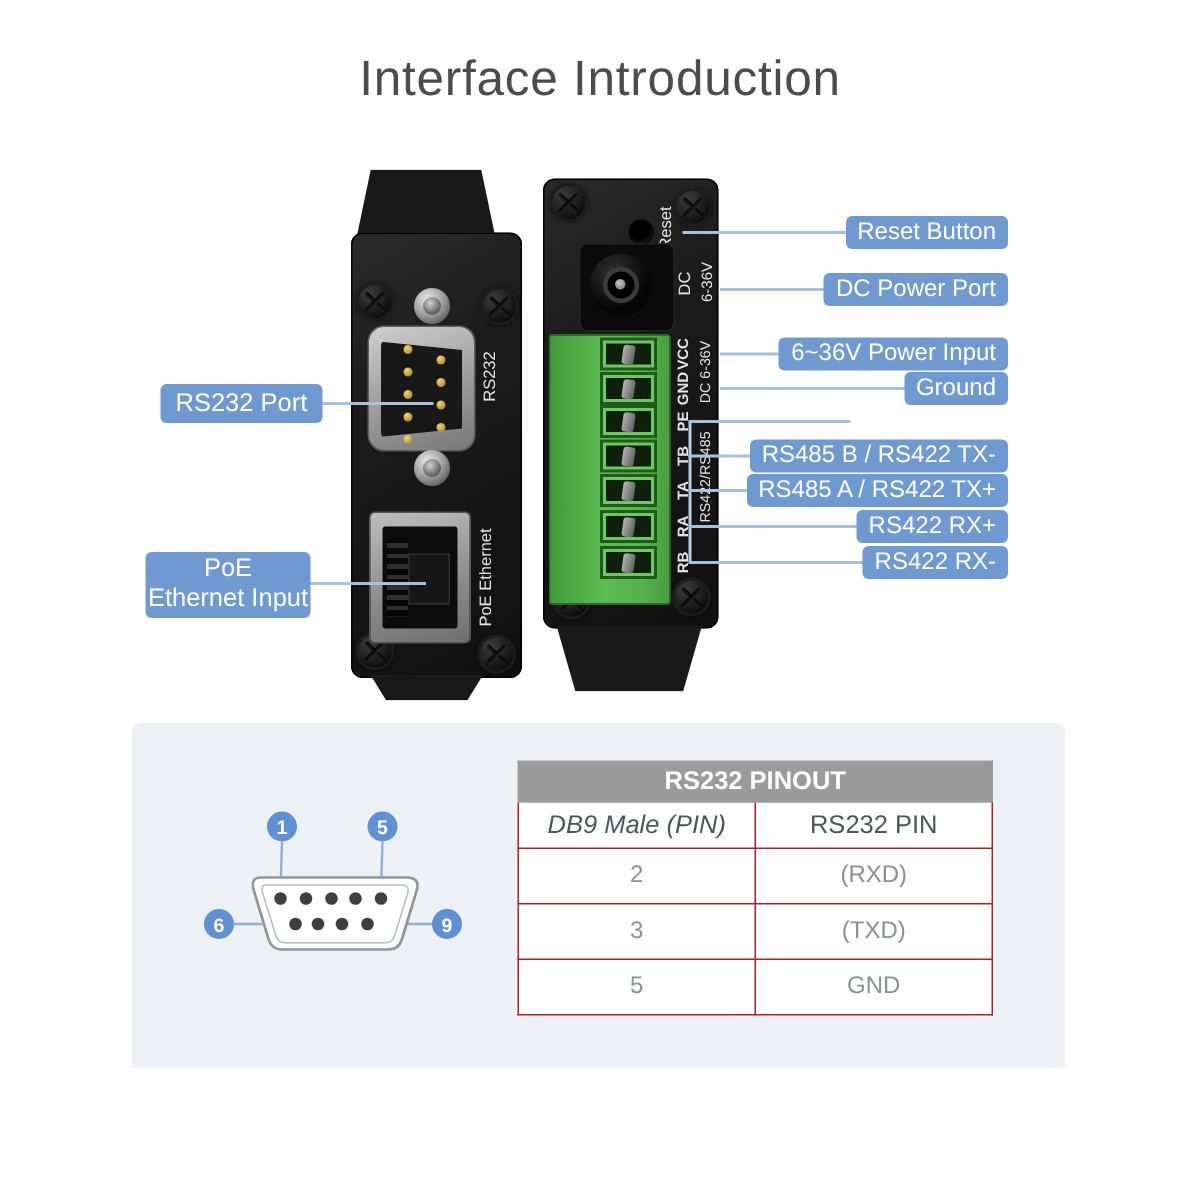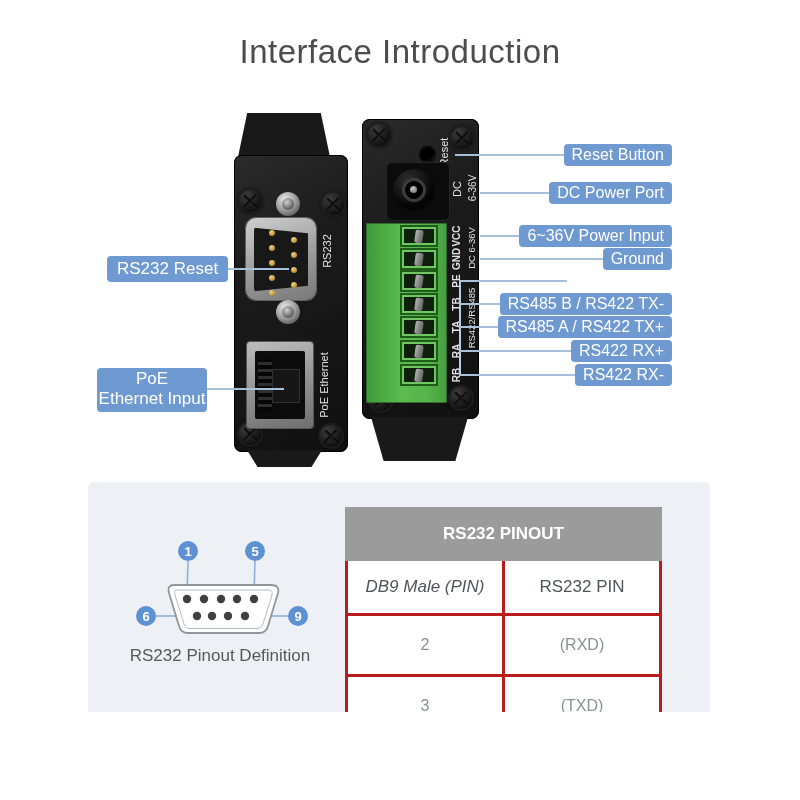--- a/index.html
+++ b/index.html
@@ -76,21 +76,21 @@
   .lbl-big{position:absolute;z-index:3;background:#6f99d1;color:#fff;border-radius:4px;
        font-size:17px;text-align:center;}
 
   
   .panel{position:absolute;left:88px;top:482px;width:622px;height:245px;border-radius:6px;background:#edf1f6;}
   .caption{position:absolute;left:32px;top:164px;width:200px;text-align:center;
        font-size:17px;color:#55585c;}
 
   table.pinout{position:absolute;left:257px;top:25px;width:317px;border-collapse:collapse;
        background:#fff;table-layout:fixed;font-family:"Liberation Sans",sans-serif;}
-  table.pinout th,table.pinout td{border:3px solid #b91c1c;text-align:center;padding:11px;}
+  table.pinout th,table.pinout td{border:1px solid #b91c1c;text-align:center;padding:0;}
   table.pinout tr.band th{background:#9b9b9b;border-color:#9b9b9b;color:#fff;
        font-size:17px;font-weight:600;height:26px;}
   table.pinout tr.cols th{height:30px;font-size:17px;font-weight:400;color:#4f5459;}
   table.pinout td{height:36px;font-size:16px;color:#8c9095;}
 </style>
 </head>
 <body>
 
 <div class="stage">
 
@@ -197,21 +197,21 @@
 
   <div class="lbl right-anchor" style="top:144px;">Reset Button</div>
   <div class="lbl right-anchor" style="top:182px;">DC Power Port</div>
   <div class="lbl right-anchor" style="top:225px;text-align:right;">6~36V Power Input</div>
   <div class="lbl right-anchor" style="top:248px;text-align:right;">Ground</div>
   <div class="lbl right-anchor" style="top:293px;">RS485 B / RS422 TX-</div>
   <div class="lbl right-anchor" style="top:316px;">RS485 A / RS422 TX+</div>
   <div class="lbl right-anchor" style="top:340px;">RS422 RX+</div>
   <div class="lbl right-anchor" style="top:364px;">RS422 RX-</div>
 
-  <div class="lbl-big" style="left:107px;top:256px;height:26px;line-height:26px;padding:0 10px;">RS232 Reset</div>
+  <div class="lbl-big" style="left:107px;top:256px;height:26px;line-height:26px;padding:0 10px;">RS232 Port</div>
   <div class="lbl-big" style="left:97px;top:368px;width:110px;height:42px;padding:1px 0;line-height:20px;">
     <div>PoE</div>
     <div>Ethernet Input</div>
   </div>
 
   <div class="panel">
 
     <svg style="position:absolute;left:32px;top:48px;" width="200" height="115" viewBox="0 0 200 115">
 
       <g stroke="#8fb0d9" stroke-width="1.6">
@@ -241,21 +241,20 @@
         <circle cx="135" cy="21" r="10" fill="#5e91d4"></circle>
         <circle cx="26" cy="86" r="10" fill="#5e91d4"></circle>
         <circle cx="178" cy="86" r="10" fill="#5e91d4"></circle>
         <text x="68" y="26" text-anchor="middle" font-size="13" font-weight="bold" fill="#fff">1</text>
         <text x="135" y="26" text-anchor="middle" font-size="13" font-weight="bold" fill="#fff">5</text>
         <text x="26" y="91" text-anchor="middle" font-size="13" font-weight="bold" fill="#fff">6</text>
         <text x="178" y="91" text-anchor="middle" font-size="13" font-weight="bold" fill="#fff">9</text>
       </g>
     </svg>
 
-    <div class="caption">RS232 Pinout Definition</div>
 
     <table class="pinout">
       <thead>
         <tr class="band">
           <th colspan="2">RS232 PINOUT</th>
         </tr>
         <tr class="cols">
           <th style="width:158px;font-style:italic;">DB9 Male (PIN)</th>
           <th>RS232 PIN</th>
         </tr>

